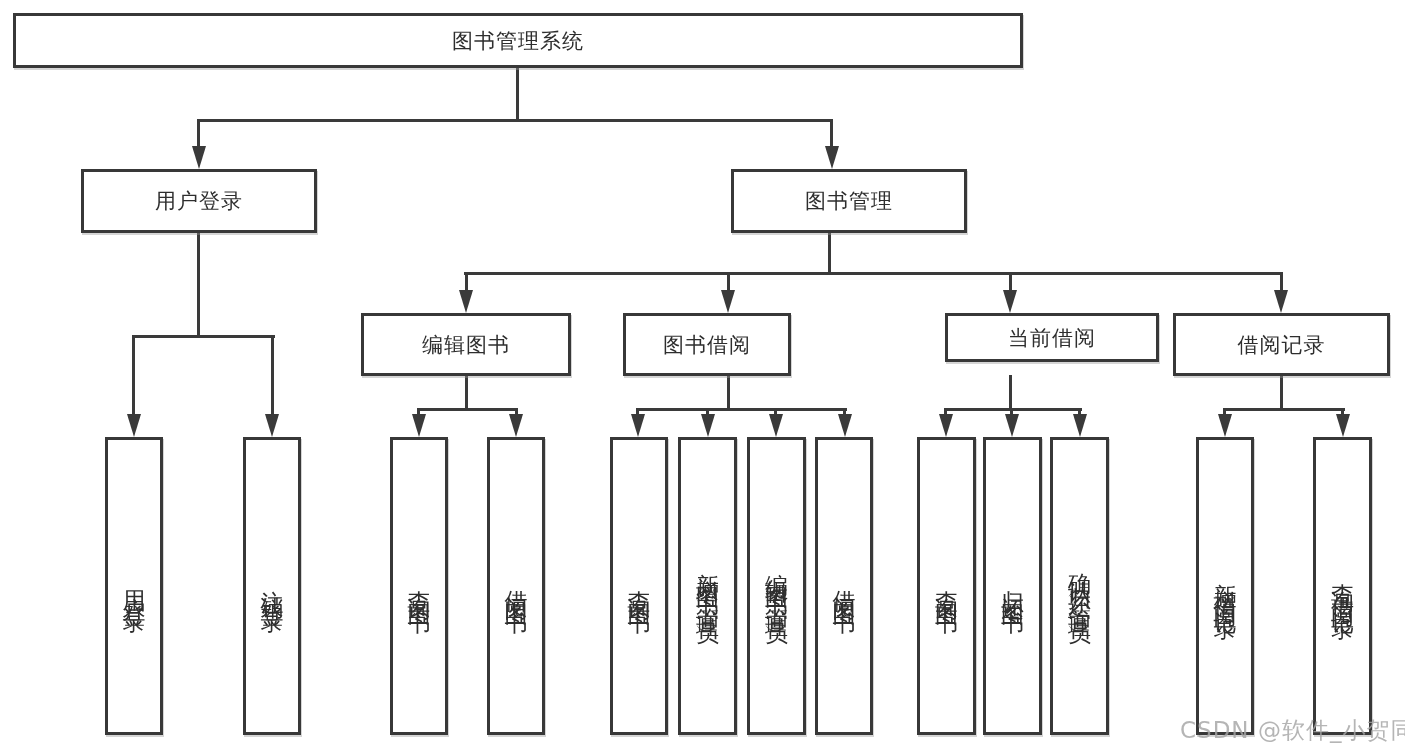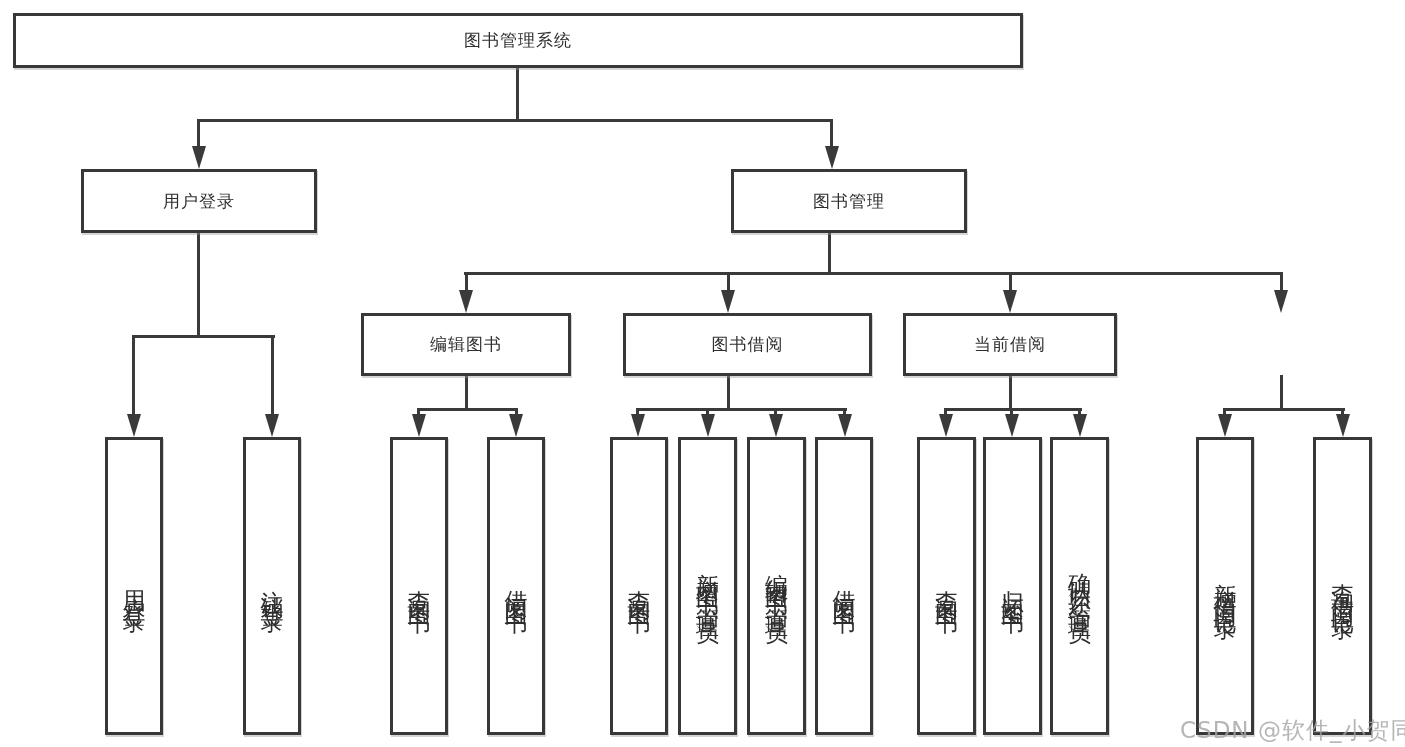--- a/index.html
+++ b/index.html
@@ -1,20 +1,20 @@
 <!DOCTYPE html>
 <html><head>
 <meta charset="utf-8">
 <style>
   html,body{margin:0;padding:0;background:#ffffff;}
   #canvas{position:relative;width:1405px;height:747px;background:#ffffff;
           font-family:"DejaVu Sans","Liberation Sans",sans-serif;overflow:hidden;}
   .hnode{position:absolute;box-sizing:border-box;background:#ffffff;
          border:3px solid #383838;display:flex;align-items:center;justify-content:center;
-         font-size:17px;color:#2e2e2e;letter-spacing:1px;
+         font-size:21px;color:#2e2e2e;letter-spacing:1px;
          box-shadow:1px 2px 0 rgba(150,150,150,.4);}
   .vnode{position:absolute;box-sizing:border-box;background:#ffffff;
          border:3px solid #383838;top:437px;width:58px;height:298px;
          display:flex;align-items:center;justify-content:center;
          box-shadow:1px 2px 0 rgba(150,150,150,.4);}
   .vnode .vtxt{writing-mode:vertical-rl;text-orientation:mixed;
          font-size:23px;letter-spacing:7px;line-height:1;color:#2e2e2e;}
   .hl{position:absolute;height:3px;background:#3a3a3a;}
   .vl{position:absolute;width:3px;background:#3a3a3a;}
   .ar{position:absolute;width:0;height:0;
@@ -108,25 +108,28 @@
   <div class="hnode" style="left:81px;top:169px;width:236px;height:64px">
     <span>用户登录</span>
   </div>
   <div class="hnode" style="left:731px;top:169px;width:236px;height:64px">
     <span>图书管理</span>
   </div>
 
   <div class="hnode" style="left:361px;top:313px;width:210px;height:63px">
     <span>编辑图书</span>
   </div>
-  <div class="hnode" style="left:623px;top:313px;width:249px;height:63px">
+  <div class="hnode" style="left:623px;top:313px;width:168px;height:63px">
     <span>图书借阅</span>
   </div>
-  <div class="hnode" style="left:903px;top:313px;width:214px;height:63px">
+  <div class="hnode" style="left:945px;top:313px;width:214px;height:49px">
     <span>当前借阅</span>
+  </div>
+  <div class="hnode" style="left:1173px;top:313px;width:217px;height:63px">
+    <span>借阅记录</span>
   </div>
 
   <div class="vnode" style="left:105px">
     <span class="vtxt">用户登录</span>
   </div>
   <div class="vnode" style="left:243px">
     <span class="vtxt">注销登录</span>
   </div>
 
   <div class="vnode" style="left:390px">

